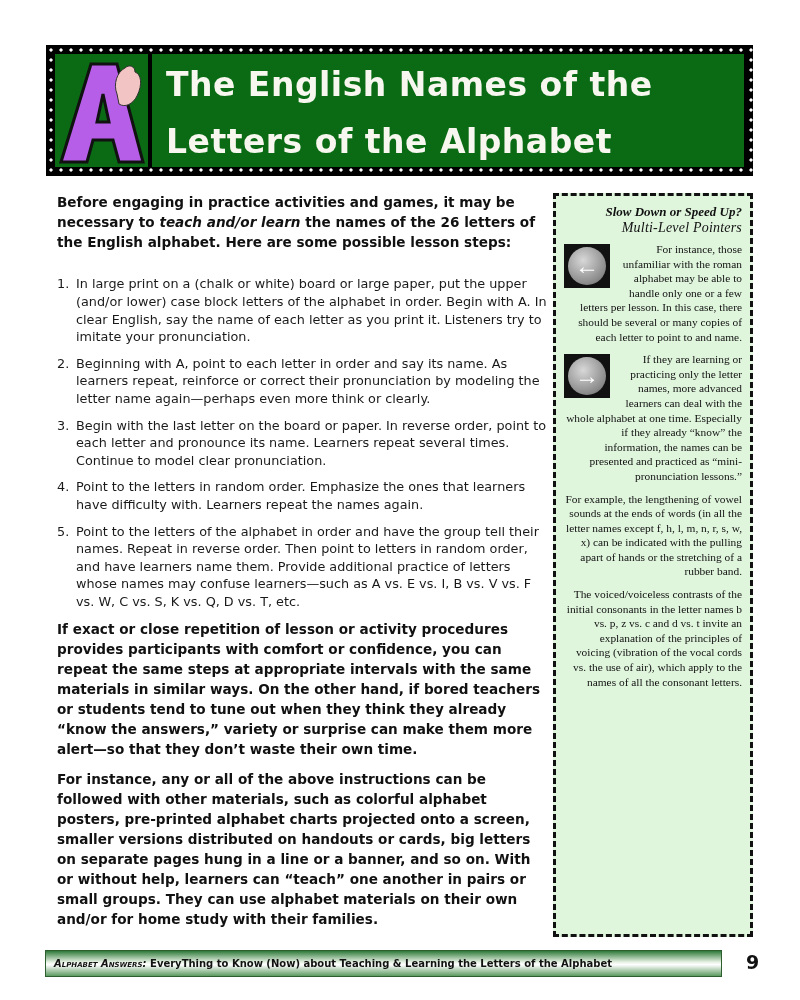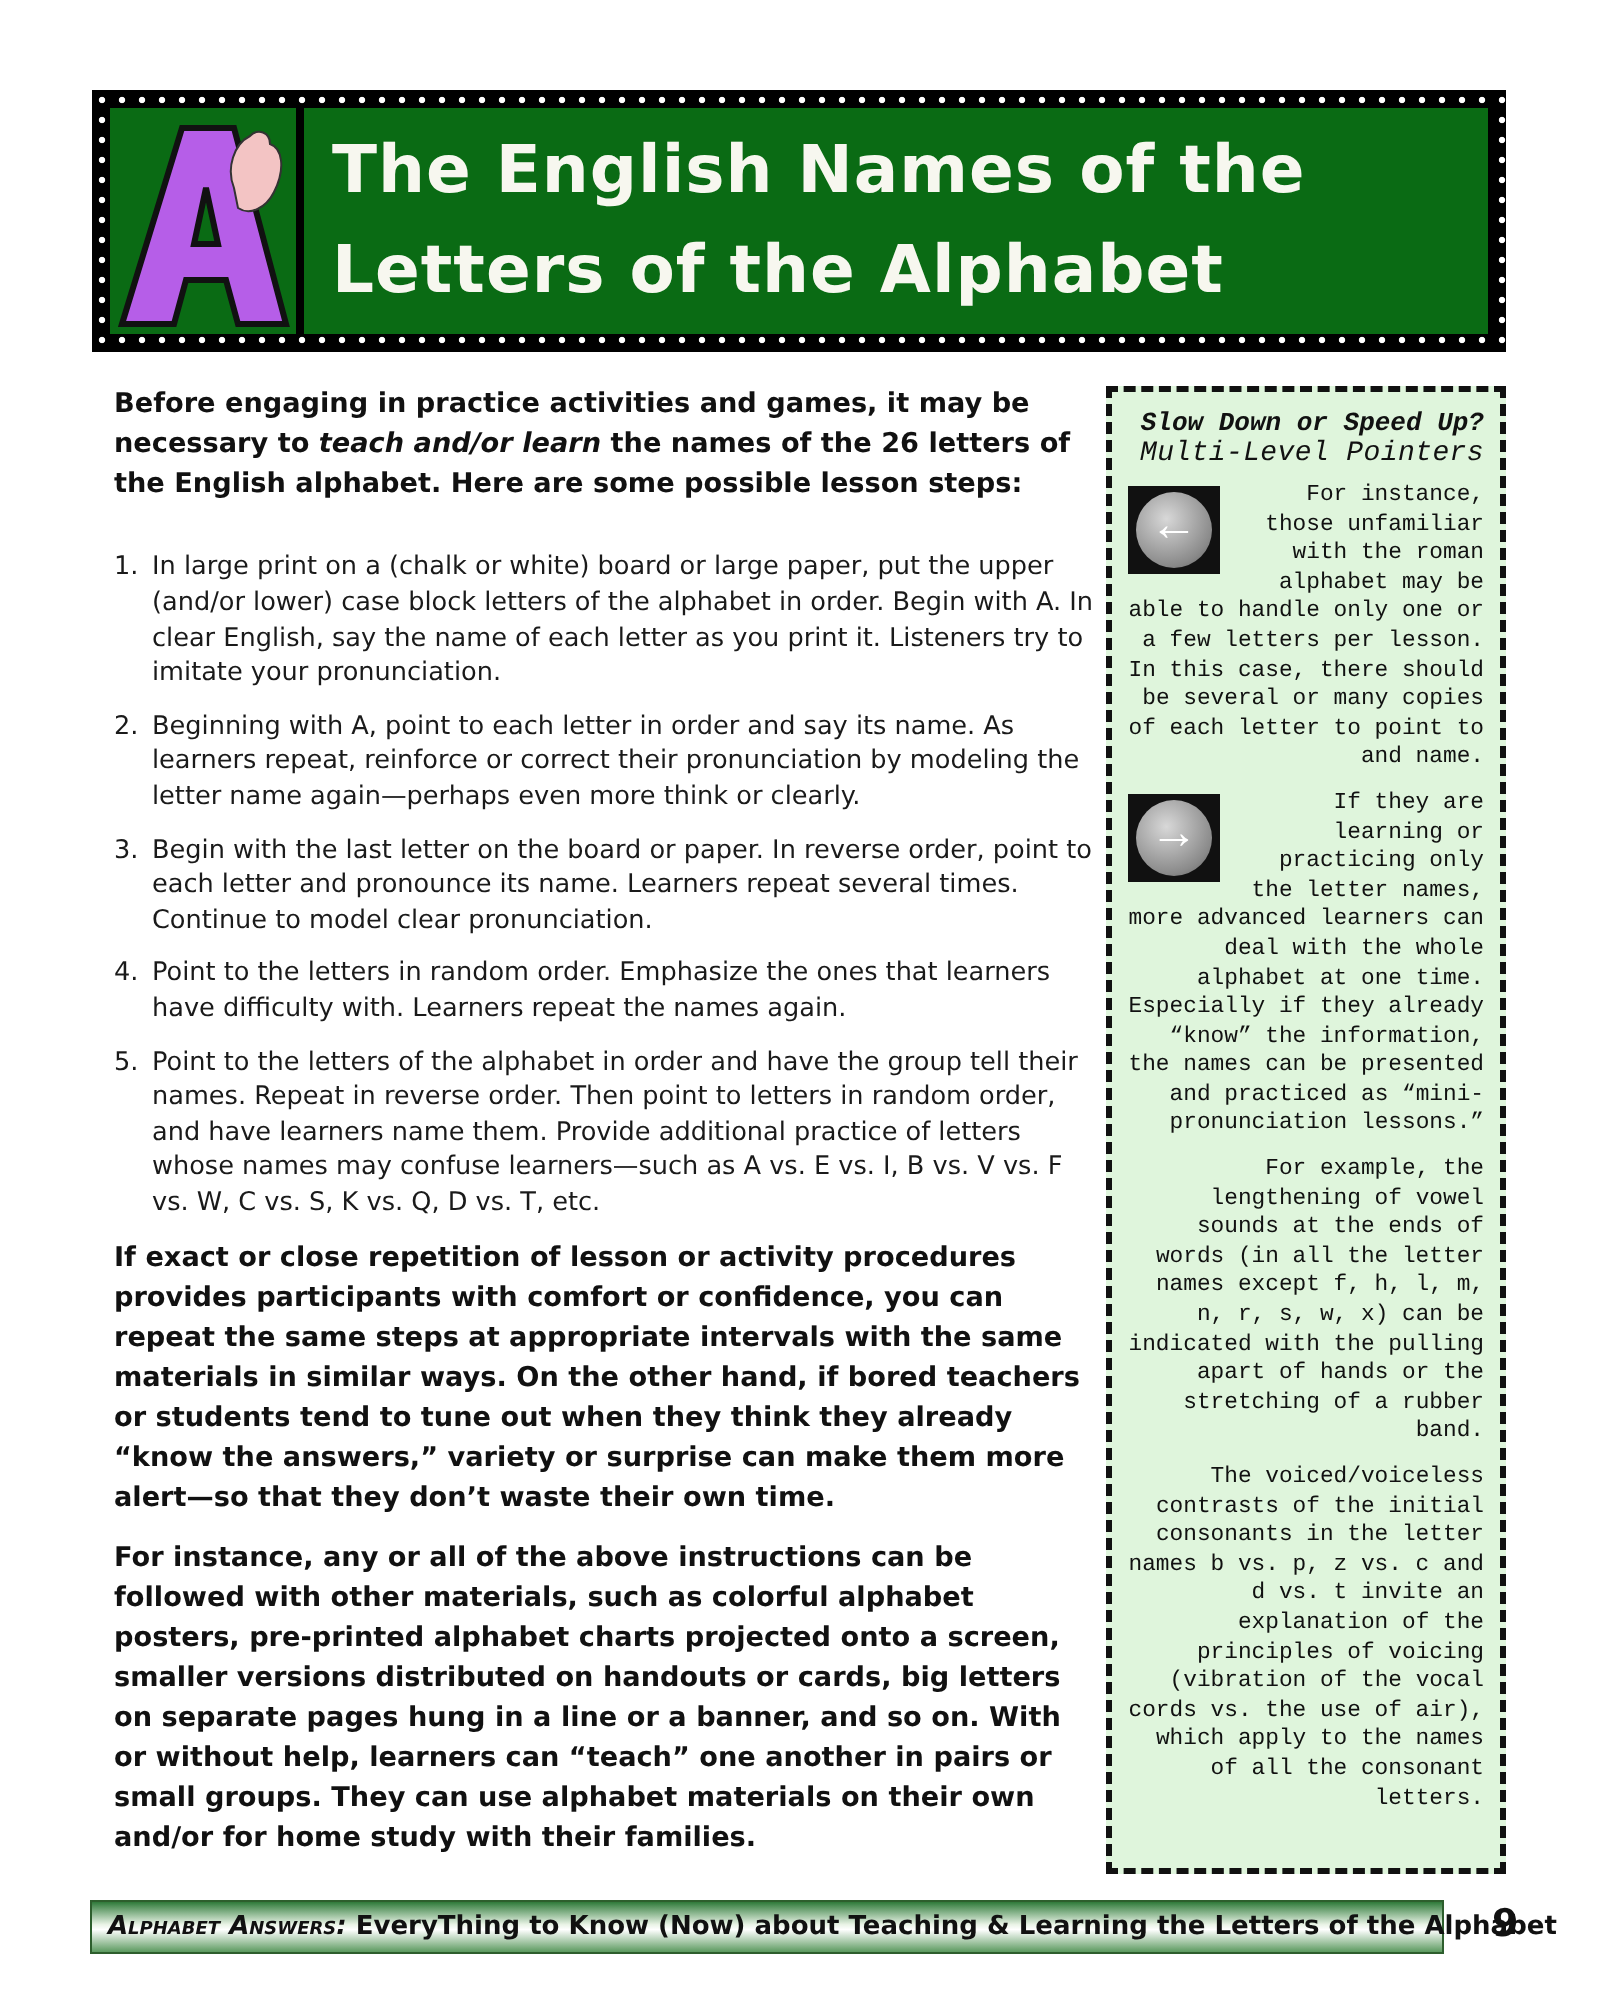--- a/index.html
+++ b/index.html
@@ -23,21 +23,21 @@
     .banner-inner {
       position: relative; width: 100%; height: 100%;
       display: flex; background: #000;
     }
     .logo-cell {
       width: 93px; height: 100%; background: #0a6b14; margin-right: 4px;
       position: relative; overflow: hidden;
     }
     .title-cell {
       flex: 1; background: #0a6b14; padding: 6px 0 0 14px;
-      display: flex; flex-direction: column; justify-content: flex-start;
+      display: flex; flex-direction: column; justify-content: space-between;
     }
     .title-line {
       font-family: "DejaVu Sans", sans-serif; font-weight: bold;
       color: #f7f7ef; font-size: 33px; line-height: 50px; letter-spacing: 0.5px;
     }
 
     
     .main { position: absolute; left: 57px; top: 193px; width: 490px; }
     .intro {
       font-weight: bold; font-size: 13.6px; line-height: 19.8px; color: #111;
@@ -53,21 +53,21 @@
     .para {
       font-weight: bold; font-size: 13.6px; line-height: 20px; color: #111;
       margin-top: 6px; margin-bottom: 10px;
     }
 
     
     .sidebar {
       position: absolute; left: 553px; top: 193px; width: 200px; height: 744px;
       border: 3px dashed #111; background: #dff5dc;
       padding: 8px 8px 6px 8px;
-      font-family: Liberation Mono, monospace;
+      font-family: Liberation Serif, serif;
     }
     .sb-kicker { font-style: italic; font-weight: bold; font-size: 13px; text-align: right; color: #111; }
     .sb-title { font-style: italic; font-size: 14px; text-align: right; color: #111; margin-bottom: 6px; letter-spacing: 0.2px; }
     .sb-para { font-size: 11.4px; line-height: 14.6px; text-align: right; color: #111; margin-bottom: 8px; }
     .sb-icon {
       float: left; width: 46px; height: 44px; background: #111; margin: 2px 6px 2px 0;
       display: flex; align-items: center; justify-content: center;
     }
     .sb-icon .knob {
       width: 38px; height: 38px; border-radius: 50%;
@@ -75,21 +75,21 @@
       display: flex; align-items: center; justify-content: center;
       color: #fff; font-size: 24px; font-weight: bold; line-height: 1;
     }
 
     
     .footer-bar {
       position: absolute; left: 45px; top: 950px; width: 677px; height: 27px;
       border: 1px solid #2d5e2d;
       background: linear-gradient(to bottom, #2f7a3a 0%, #e9f3e6 45%, #ffffff 55%, #5b9a5f 100%);
       display: flex; align-items: center; padding-left: 8px;
-      font-size: 13px; font-weight: bold; color: #111; white-space: nowrap;
+      font-size: 10px; font-weight: bold; color: #111; white-space: nowrap;
     }
     .footer-bar .sc { font-style: italic; font-variant: small-caps; }
     .page-num {
       position: absolute; left: 746px; top: 951px; font-size: 19px; font-weight: bold; color: #111;
     }
   </style>
 </head>
 <body>
 
 <div class="banner">

